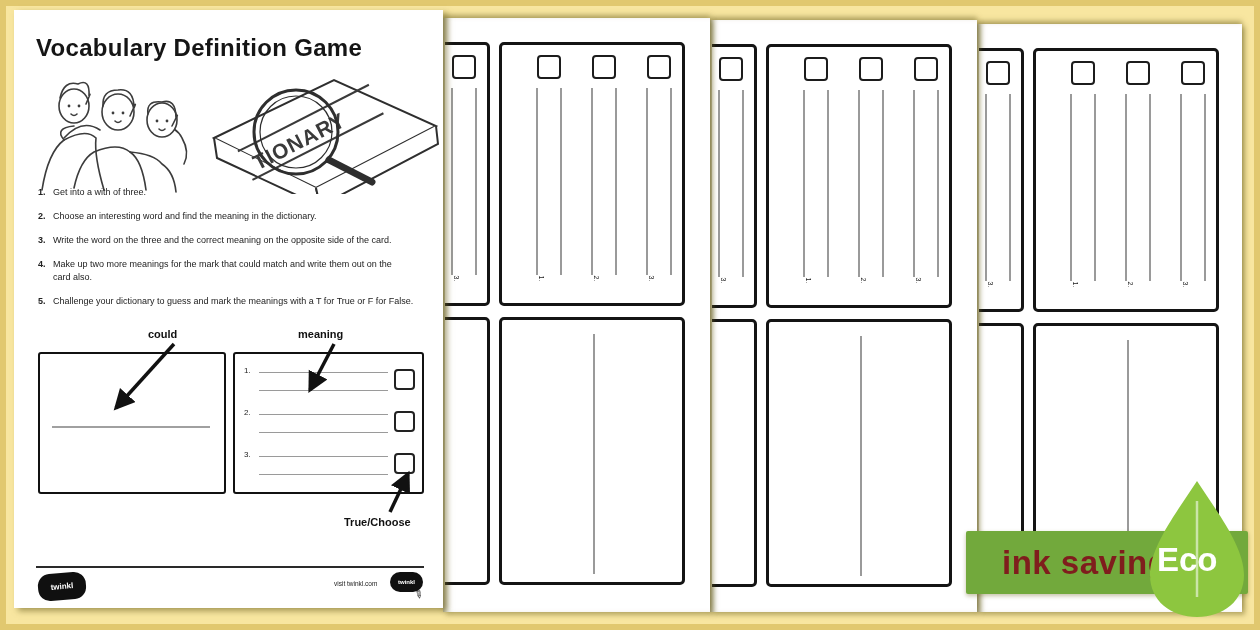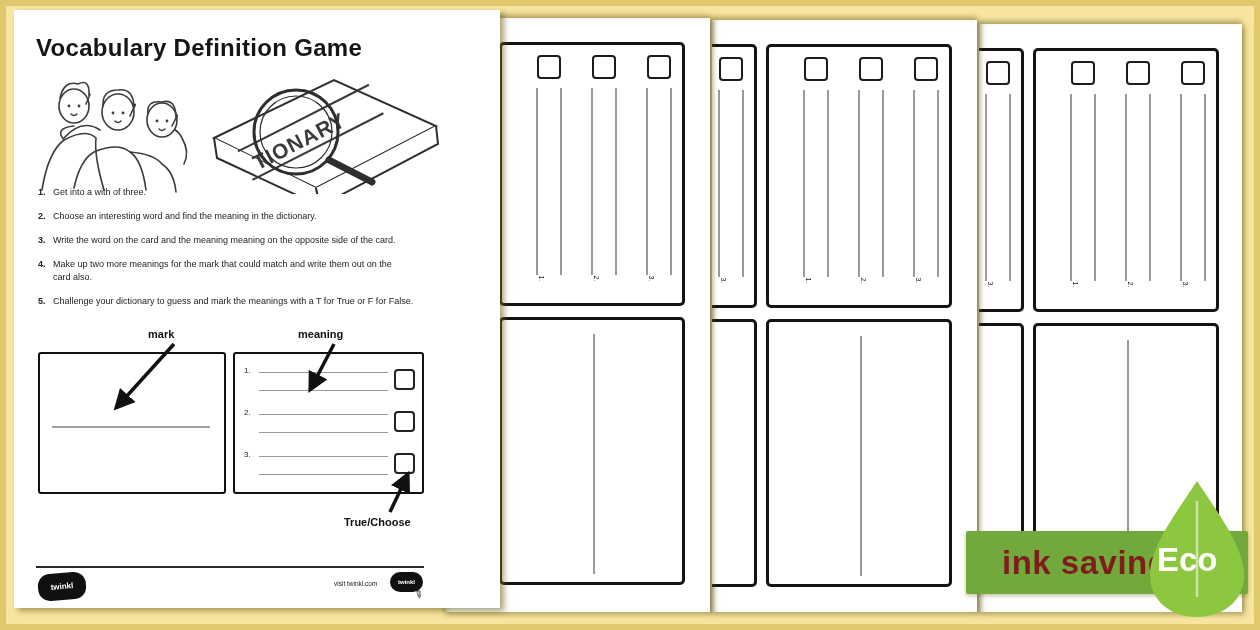--- a/index.html
+++ b/index.html
@@ -3,21 +3,21 @@
 <meta charset="utf-8">
 <style>
   html,body{margin:0;padding:0;}
   body{width:1260px;height:630px;overflow:hidden;position:relative;
        font-family:"Liberation Sans",sans-serif;background:#f8e6a0;}
   .stage{position:absolute;inset:0;}
   .frame{position:absolute;inset:0;border:6px solid rgba(201,170,62,.5);z-index:70;pointer-events:none;}
 
   
   .page{position:absolute;background:#fff;}
-  .page-1{left:14px;top:10px;width:486px;height:598px;z-index:40;
+  .page-1{left:14px;top:10px;width:429px;height:598px;z-index:40;
           box-shadow:4px 3px 6px rgba(110,100,35,.6);}
   .card-page{z-index:10;background:#fff;
           box-shadow:inset 7px 0 7px -5px rgba(100,90,25,.65),
                      0 -3px 5px rgba(110,100,35,.5),
                      3px 3px 5px rgba(110,100,35,.45);}
   .cp1{z-index:30;} .cp2{z-index:20;} .cp3{z-index:10;}
 
   
   .title{position:absolute;left:22px;top:24px;font-size:24px;font-weight:bold;
          color:#151515;letter-spacing:.3px;}
@@ -219,33 +219,33 @@
       <div class="instr">
         <span class="n">1.</span>
         <span class="t">Get into a with of three.</span>
         </div>
       <div class="instr">
         <span class="n">2.</span>
         <span class="t">Choose an interesting word and find the meaning in the dictionary.</span>
         </div>
       <div class="instr">
         <span class="n">3.</span>
-        <span class="t">Write the word on the card and the meaning meaning on the opposite side of the card.</span>
+        <span class="t">Write the word on the three and the correct meaning on the opposite side of the card.</span>
         </div>
       <div class="instr" style="width:362px">
         <span class="n">4.</span>
         <span class="t">Make up two more meanings for the mark that could match and write them out on the card also.</span>
         </div>
       <div class="instr">
         <span class="n">5.</span>
         <span class="t">Challenge your dictionary to guess and mark the meanings with a T for True or F for False.</span>
         </div>
     </div>
 
-    <div class="dg-label" style="left:134px;top:318px;">mark</div>
+    <div class="dg-label" style="left:134px;top:318px;">could</div>
     <div class="dg-label" style="left:284px;top:318px;">meaning</div>
     <div class="tf-label">True/Choose</div>
 
     <svg class="arrows" width="429" height="230" viewBox="0 0 429 230">
       <defs>
         <marker id="ah" markerWidth="8" markerHeight="8" refX="5" refY="3" orient="auto">
           <path d="M0,0 L6,3 L0,6 Z" fill="#111"></path>
         </marker>
       </defs>
       <line x1="160" y1="34" x2="102" y2="98" stroke="#111" stroke-width="3.5" marker-end="url(#ah)"></line>

